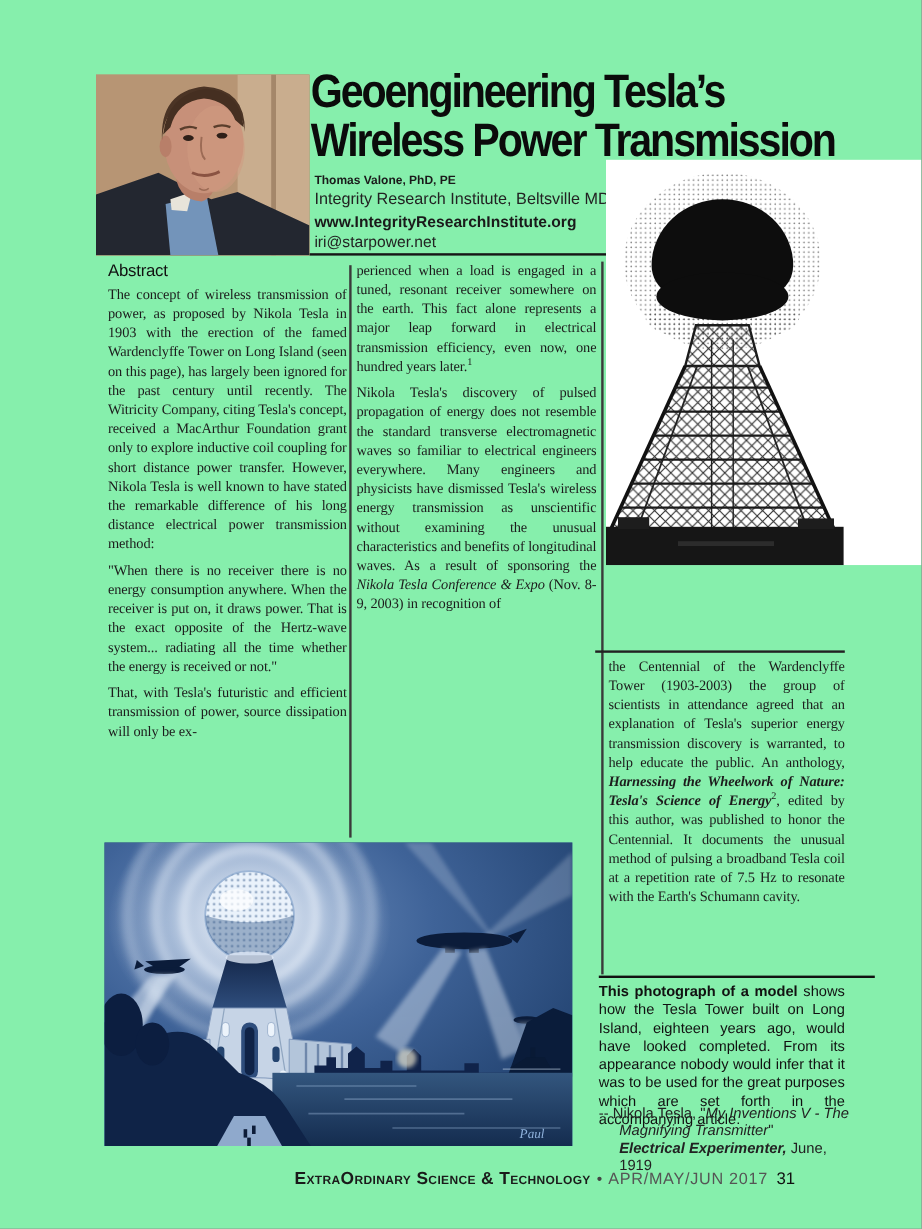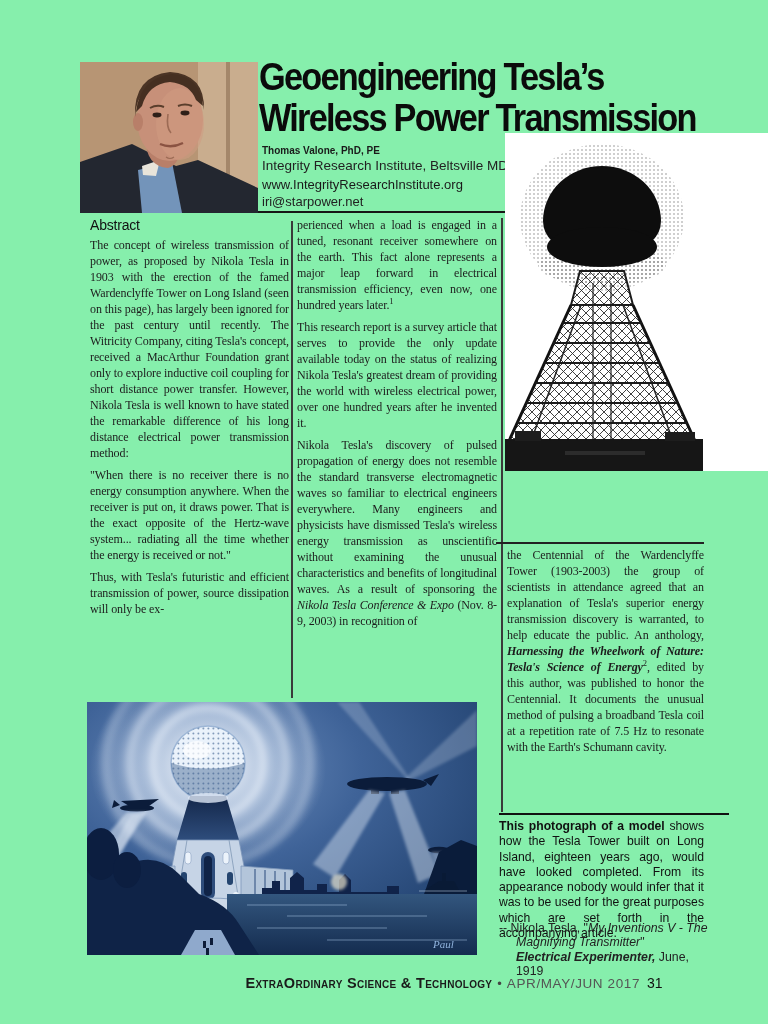--- a/index.html
+++ b/index.html
@@ -7,21 +7,21 @@
         font-family:"Liberation Sans",sans-serif;color:#1a1a1a;}
   .abs{position:absolute;}
 
   
   .portrait{left:80px;top:62px;width:178px;height:151px;overflow:hidden;background:#b79574;}
   .titleblock{left:259px;top:56px;width:500px;font-weight:bold;font-size:39px;line-height:41px;
               letter-spacing:-2px;color:#0b0b0b;transform:scaleX(.88);transform-origin:left top;white-space:nowrap;}
   .byline{left:262px;top:145px;width:330px;}
   .author{font-weight:bold;font-size:10px;margin-bottom:2px;}
   .affil{font-size:13.5px;color:#222;margin-bottom:4px;}
-  .web{font-weight:normal;font-size:13px;margin-bottom:2px;}
+  .web{font-weight:bold;font-size:13px;margin-bottom:2px;}
   .email{font-size:13px;color:#222;}
   .hrule{left:258px;top:211px;width:248px;height:2px;background:#161616;}
 
   
   .col{position:absolute;overflow:hidden;}
   .col1{left:90px;top:216px;width:199px;height:488px;}
   .col2{left:297px;top:217px;width:200px;height:484px;}
   .col3{left:507px;top:547px;width:197px;height:264px;}
   .colhead{font-family:"Liberation Sans",sans-serif;font-weight:normal;font-size:14px;letter-spacing:-.2px;
            margin:1px 0 4px 0;color:#111;}
@@ -92,27 +92,26 @@
     <div class="affil">Integrity Research Institute, Beltsville MD 20705</div>
     <div class="web">www.IntegrityResearchInstitute.org</div>
     <div class="email">iri@starpower.net</div>
   </div>
   <div class="abs hrule"></div>
 
   <div class="col col1">
     <div class="colhead">Abstract</div>
     <p class="body-p">The concept of wireless transmission of power, as proposed by Nikola Tesla in 1903 with the erection of the famed Wardenclyffe Tower on Long Island (seen on this page), has largely been ignored for the past century until recently. The Witricity Company, citing Tesla's concept, received a MacArthur Foundation grant only to explore inductive coil coupling for short distance power transfer. However, Nikola Tesla is well known to have stated the remarkable difference of his long distance electrical power transmission method:</p>
     <p class="body-p">"When there is no receiver there is no energy consumption anywhere. When the receiver is put on, it draws power. That is the exact opposite of the Hertz-wave system... radiating all the time whether the energy is received or not."</p>
-    <p class="body-p">Thus, with Tesla's futuristic and efficient transmission of power, source dissipation will only be ex-</p>
+    <p class="body-p">That, with Tesla's futuristic and efficient transmission of power, source dissipation will only be ex-</p>
   </div>
   <div class="vdiv vdiv1"></div>
 
   <div class="col col2">
     <p class="body-p"><span>perienced when a load is engaged in a tuned, resonant receiver somewhere on the earth. This fact alone represents a major leap forward in electrical transmission efficiency, even now, one hundred years later.</span><sup>1</sup></p>
-    <p class="body-p">This research report is a survey article that serves to provide the only update available today on the status of realizing Nikola Tesla's greatest dream of providing the world with wireless electrical power, over one hundred years after he invented it.</p>
     <p class="body-p"><span>Nikola Tesla's discovery of pulsed propagation of energy does not resemble the standard transverse electromagnetic waves so familiar to electrical engineers everywhere. Many engineers and physicists have dismissed Tesla's wireless energy transmission as unscientific without examining the unusual characteristics and benefits of longitudinal waves. As a result of sponsoring the </span><i>Nikola Tesla Conference &amp; Expo</i><span> (Nov. 8-9, 2003) in recognition of</span></p>
   </div>
   <div class="vdiv vdiv2"></div>
 
   <div class="abs towerfig">
     <svg width="263" height="338" viewBox="0 0 263 338">
       <defs>
         <pattern id="stip" width="4" height="4" patternUnits="userSpaceOnUse">
           <circle cx="1" cy="1" r="0.7" fill="#4d4d4d"></circle>
         </pattern>

